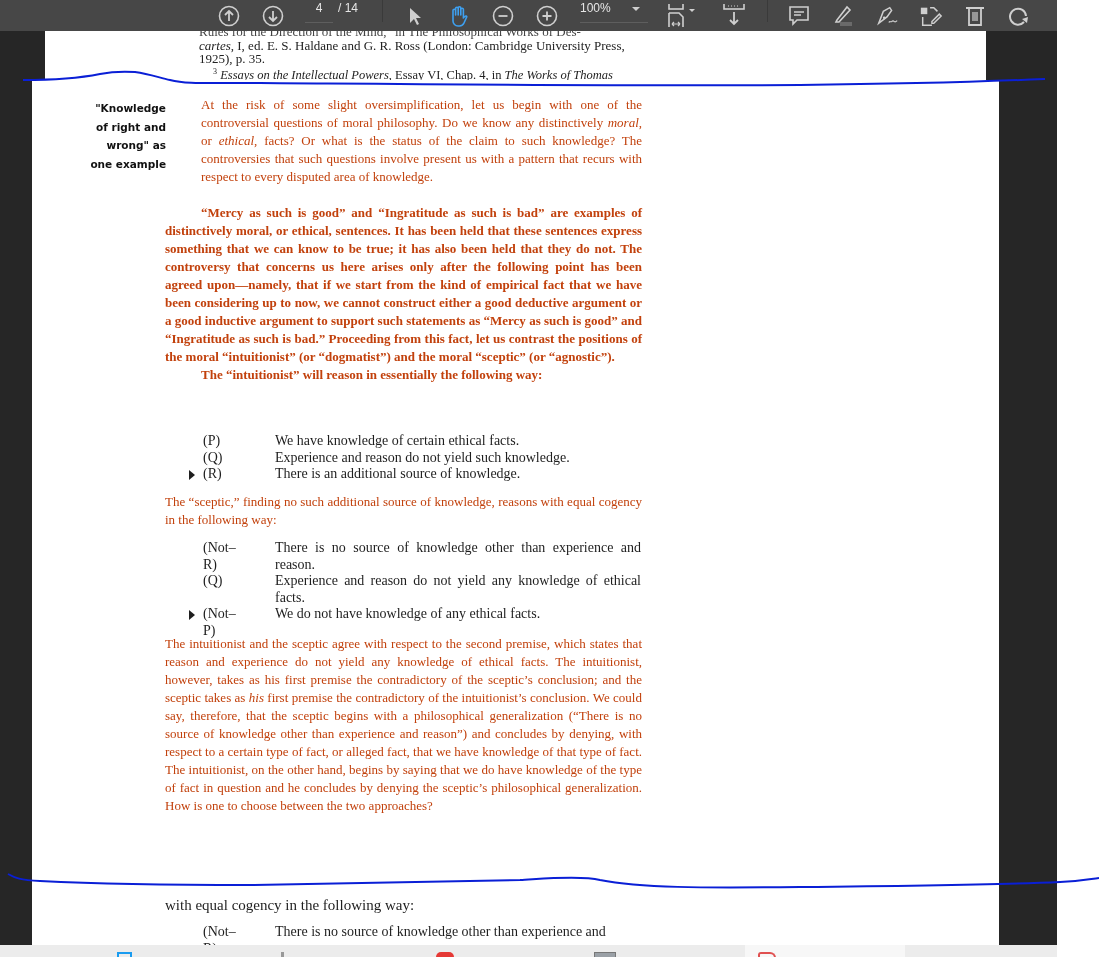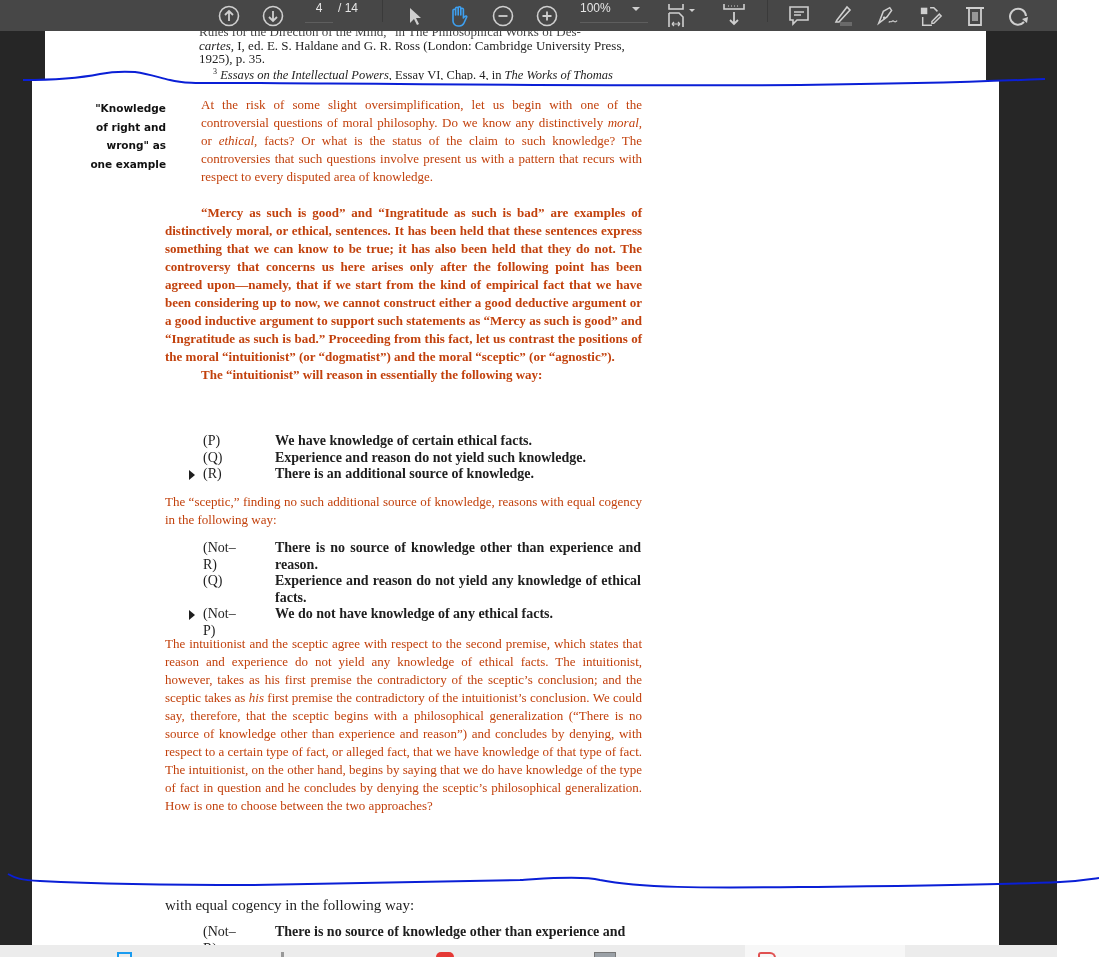--- a/index.html
+++ b/index.html
@@ -22,21 +22,21 @@
   .fn{position:absolute;left:154px;width:520px;font-size:13px;line-height:14px;color:#222;white-space:nowrap;}
   .fn i{font-style:italic;}
 
   .margin-note{position:absolute;left:40px;top:19px;width:94px;text-align:right;font:bold 10.5px "DejaVu Sans",sans-serif;line-height:18.5px;color:#111;}
   .text{position:absolute;left:133px;width:477px;font-size:13px;line-height:18px;color:#c2410c;text-align:justify;}
   .text p{margin:0;}
   .indent{text-indent:36px;}
   .arg{position:absolute;font-size:14px;line-height:16.5px;color:#1e1e1e;}
   .arg .row{position:relative;height:16.5px;}
   .arg .lab{position:absolute;left:0;}
-  .arg .txt{position:absolute;left:72px;width:368px;text-align:justify;font-weight:bold;}
+  .arg .txt{position:absolute;left:72px;width:368px;text-align:justify;}
   .arg .tri{position:absolute;left:-14px;top:4px;width:0;height:0;border-top:5px solid transparent;border-bottom:5px solid transparent;border-left:6px solid #1e1e1e;}
   .cont{position:absolute;left:133px;font-size:15px;line-height:18px;color:#1e1e1e;}
 
   .taskbar{position:absolute;left:0;top:945px;width:1057px;height:12px;background:#ececec;}
   .tb-app{position:absolute;top:7px;height:5px;}
   .tb-active{position:absolute;left:745px;top:0;width:160px;height:12px;background:#f7f7f7;}
   .ink{position:absolute;left:0;top:0;pointer-events:none;}
 </style>
 </head>
 <body>

